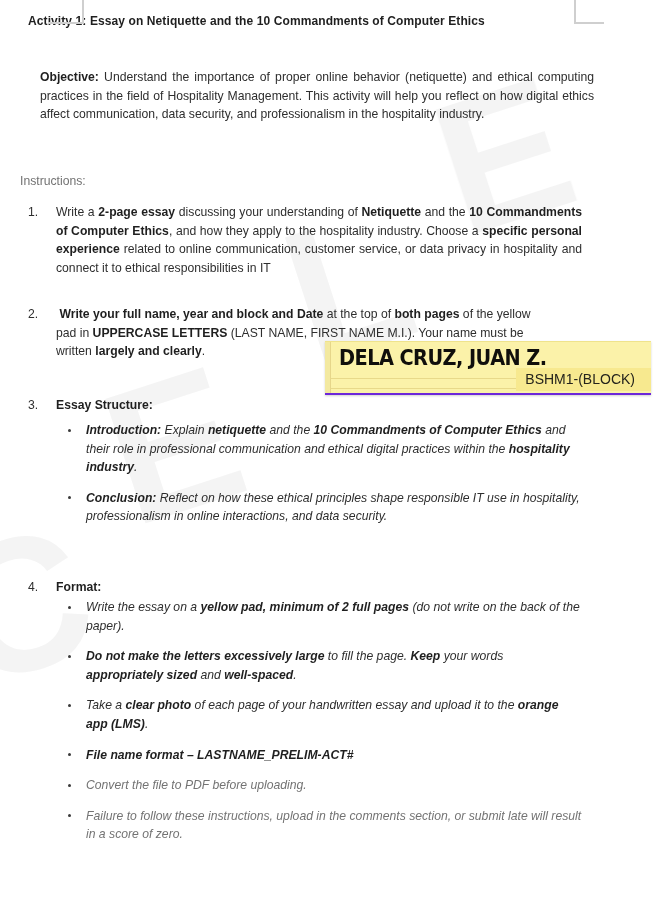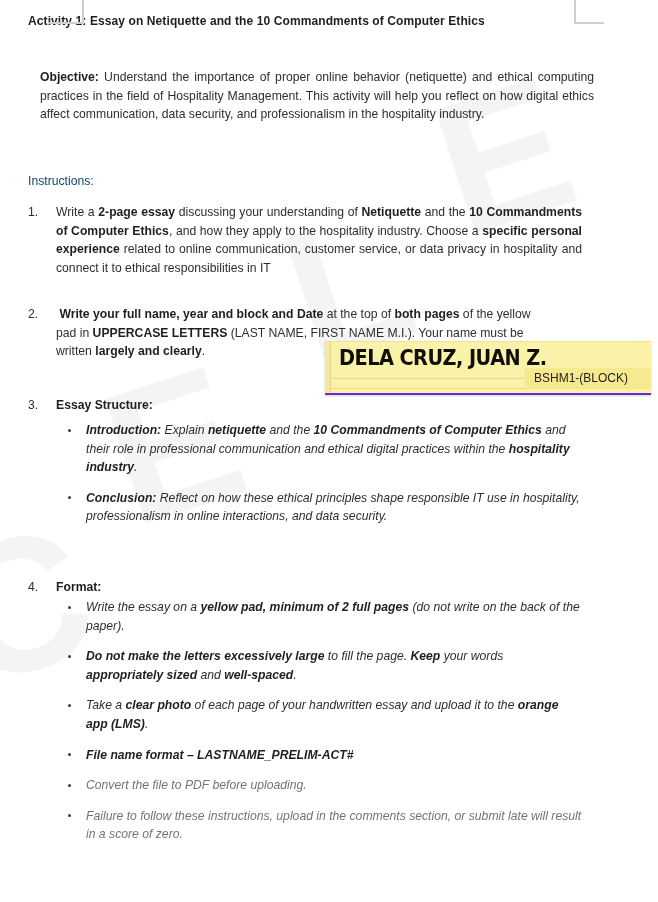--- a/index.html
+++ b/index.html
@@ -72,23 +72,23 @@
     left:40px; top:68px;
     width:554px;
     font-size:12.2px;
     line-height:18.6px;
     text-align:justify;
     color:#2e2e2e;
   }
 
   .instructions-label{
     position:absolute;
-    left:28px; top:174px;
-    font-size:12.2px;
-    color:#0c4a6e;
+    left:20px; top:174px;
+    font-size:12.2px;
+    color:#737373;
   }
 
   
   .num-item{
     position:absolute;
     font-size:12.2px;
     line-height:18.6px;
     color:#2e2e2e;
   }
   .num-item .marker{
@@ -176,23 +176,23 @@
     font-size:21px;
     letter-spacing:-0.6px;
     color:#100f0c;
     transform:scaleX(.92);
     transform-origin:left center;
     white-space:nowrap;
   }
   .pad-block{
     position:absolute;
     right:0px; top:26px;
-    padding:3px 23px 4px 9px;
+    padding:3px 16px 4px 9px;
     background:#f7e98f;
-    font-size:12px;
+    font-size:14px;
     font-weight:400;
     color:#24231c;
     white-space:nowrap;
   }
 </style>
 </head>
 <body>
 
 <div class="watermark">
   <div class="wm-glyph" style="left:-10px; top:310px; font-size:190px; transform:rotate(-18deg);">C</div>

